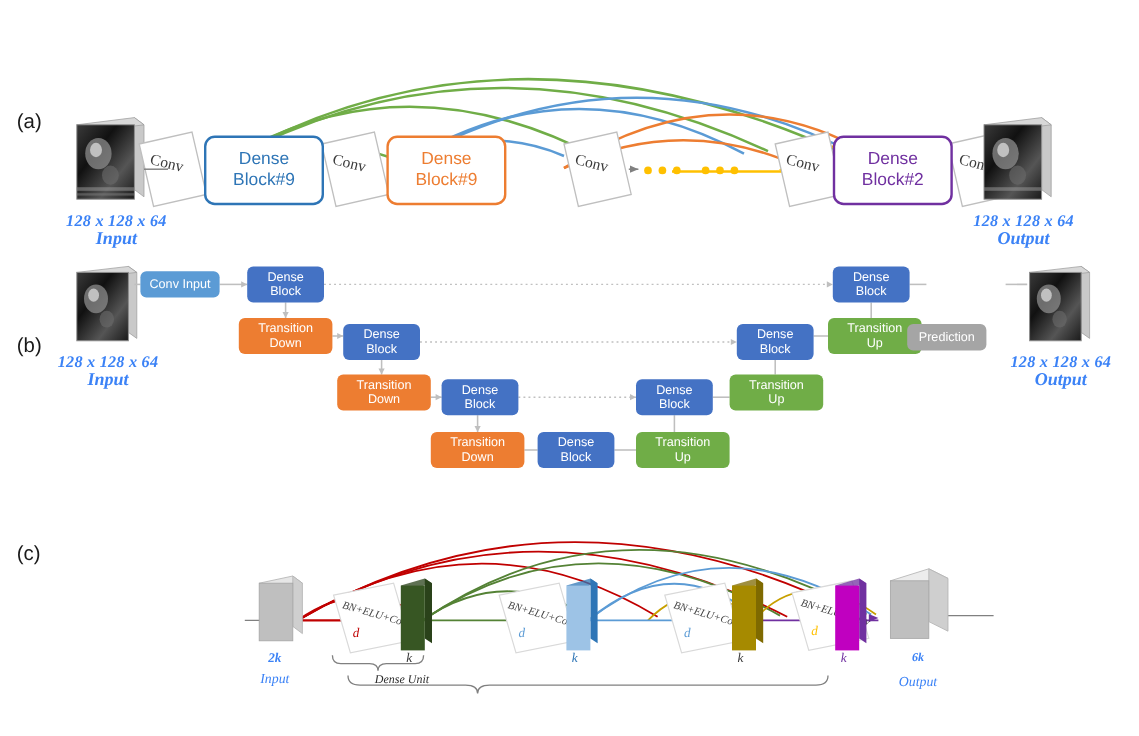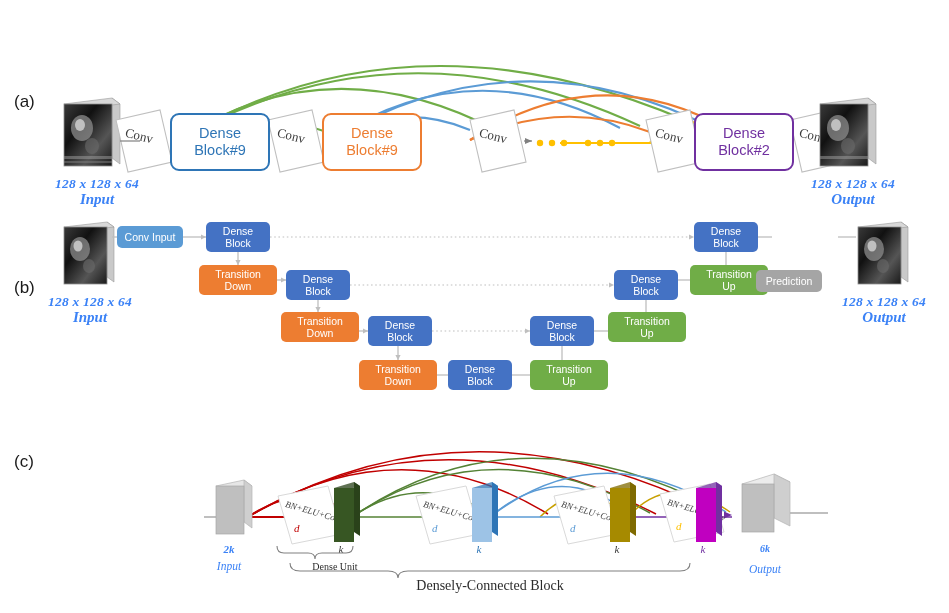--- a/index.html
+++ b/index.html
@@ -31,21 +31,21 @@
   .blk span{display:block;}
   .conv-lbl{position:absolute;font-size:13px;color:#3a3a3a;
             font-family:"Liberation Serif",serif;white-space:nowrap;}
 
   
   .slab-k{font-style:italic;font-size:11px;font-family:"Liberation Serif",serif;}
   .unit-lbl{font-style:italic;font-size:9px;color:#444;
             font-family:"Liberation Serif",serif;white-space:nowrap;
             transform-origin:0 0;}
   .dlbl{font-style:italic;font-size:11px;font-family:"Liberation Serif",serif;}
-  .brk-lbl{font-family:"Liberation Serif",serif;color:#2b2b2b;}
+  .brk-lbl{font-style:italic;font-family:"Liberation Serif",serif;color:#2b2b2b;}
 
   svg{overflow:visible;}
 </style>
 </head>
 <body>
 
 <div id="stage">
 
   <div class="abs panel-letter" style="left:14px;top:92px;">(a)</div>
 
@@ -425,15 +425,14 @@
     </svg>
   </div>
   <div class="abs cap" style="left:732px;top:543px;width:66px;font-size:10px;">6k</div>
   <div class="abs cap" style="left:732px;top:563px;width:66px;font-size:11.5px;font-weight:normal;">Output</div>
 
   <svg class="abs" style="left:0;top:0;width:949px;height:613px;">
     <path d="M277,546 q0,7 7,7 l24,0 q7,0 7,6 q0,-6 7,-6 l24,0 q7,0 7,-7" fill="none" stroke="#808080" stroke-width="1.1"></path>
     <path d="M290,563 q0,8 10,8 l88,0 q10,0 10,7 q0,-7 10,-7 l272,0 q10,0 10,-8" fill="none" stroke="#808080" stroke-width="1.1"></path>
   </svg>
   <div class="abs brk-lbl" style="left:280px;top:561px;width:110px;text-align:center;font-size:10px;">Dense Unit</div>
-  <div class="abs brk-lbl" style="left:330px;top:578px;width:320px;text-align:center;font-size:14px;">Densely-Connected Block</div>
 
 </div>
 
 </body></html>

